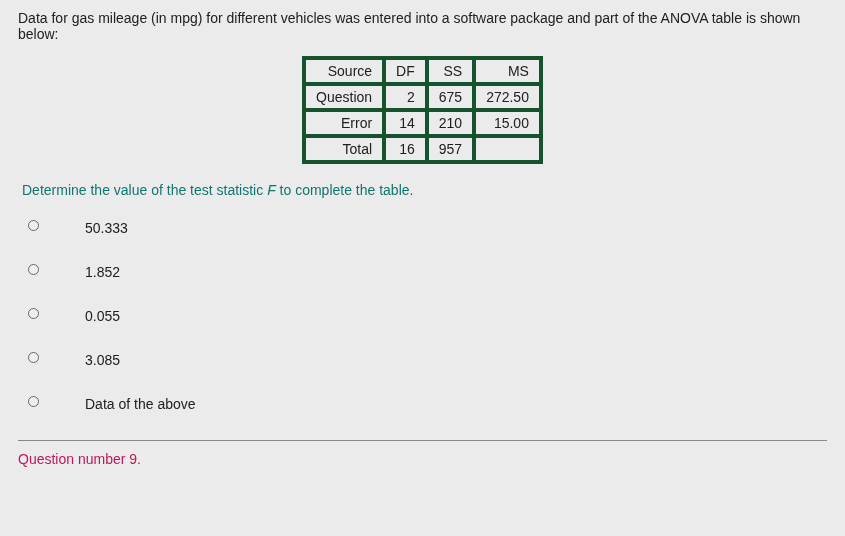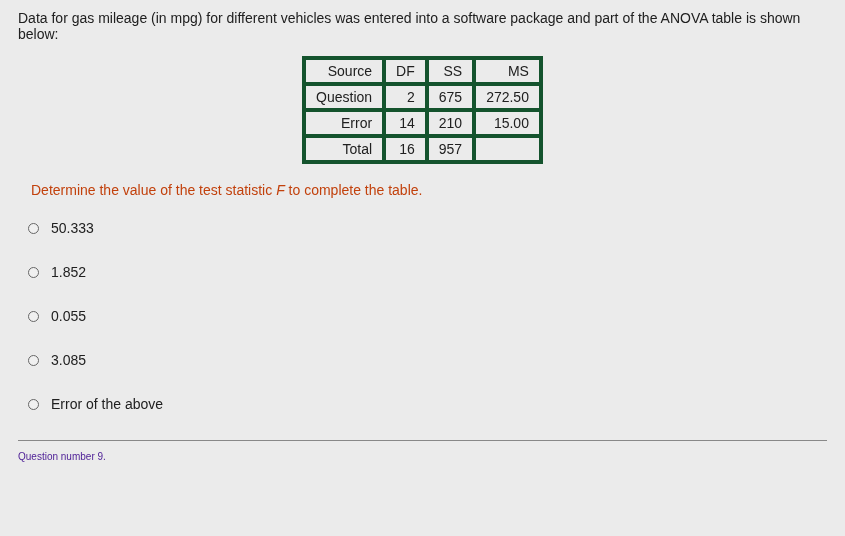--- a/index.html
+++ b/index.html
@@ -20,29 +20,30 @@
     background: #ebebeb;
   }
   .anova-table td, .anova-table th {
     border: 4px solid #14532d;
     padding: 3px 10px;
     text-align: right;
     font-size: 14px;
     font-weight: normal;
     color:#202020;
   }
-  .prompt { margin: 14px 0 22px 13px; font-size:14px; color:#c2410c;}
+  .prompt { margin: 14px 0 22px 4px; font-size:14px; color:#0f766e;}
   .ital { font-style: italic; }
   .options { list-style: none; margin-left: 10px; }
   .options li {
     display: flex;
-    align-items: center;
+    align-items: flex-start;
     margin-bottom: 28px;
     font-size: 14px;
     color:#202020;
+    gap:34px;
   }
   .radio {
     width: 11px; height: 11px;
     border: 1px solid #666;
     border-radius: 50%;
     margin-right: 12px;
     display: inline-flex;
     align-items: center;
     justify-content: center;
     background:#f0f0f0;
@@ -53,21 +54,21 @@
     background:#3b7bd4;
     border-radius:50%;
     display:block;
   }
   .divider {
     border: none;
     border-top: 1px solid #888;
     margin-top: 6px;
     margin-bottom: 10px;
   }
-  .next-q { font-size:10px; color:#4c1d95; }
+  .next-q { font-size:14px; color:#be185d; }
 </style>
 </head>
 <body>
 
 <p class="intro">Data for gas mileage (in mpg) for different vehicles was entered into a software package and part of the ANOVA table is shown below:</p>
 
 <table class="anova-table">
   <tbody>
       <tr>
     <th>Source</th>
@@ -112,19 +113,19 @@
   <li>
     <span class="radio"></span>
     <span>0.055</span>
   </li>
   <li>
     <span class="radio"></span>
     <span>3.085</span>
   </li>
   <li>
     <span class="radio"></span>
-    <span>Error of the above</span>
+    <span>Data of the above</span>
   </li>
 </ul>
 
 <hr class="divider">
 
 <p class="next-q">Question number 9.</p>
 
 </body></html>

